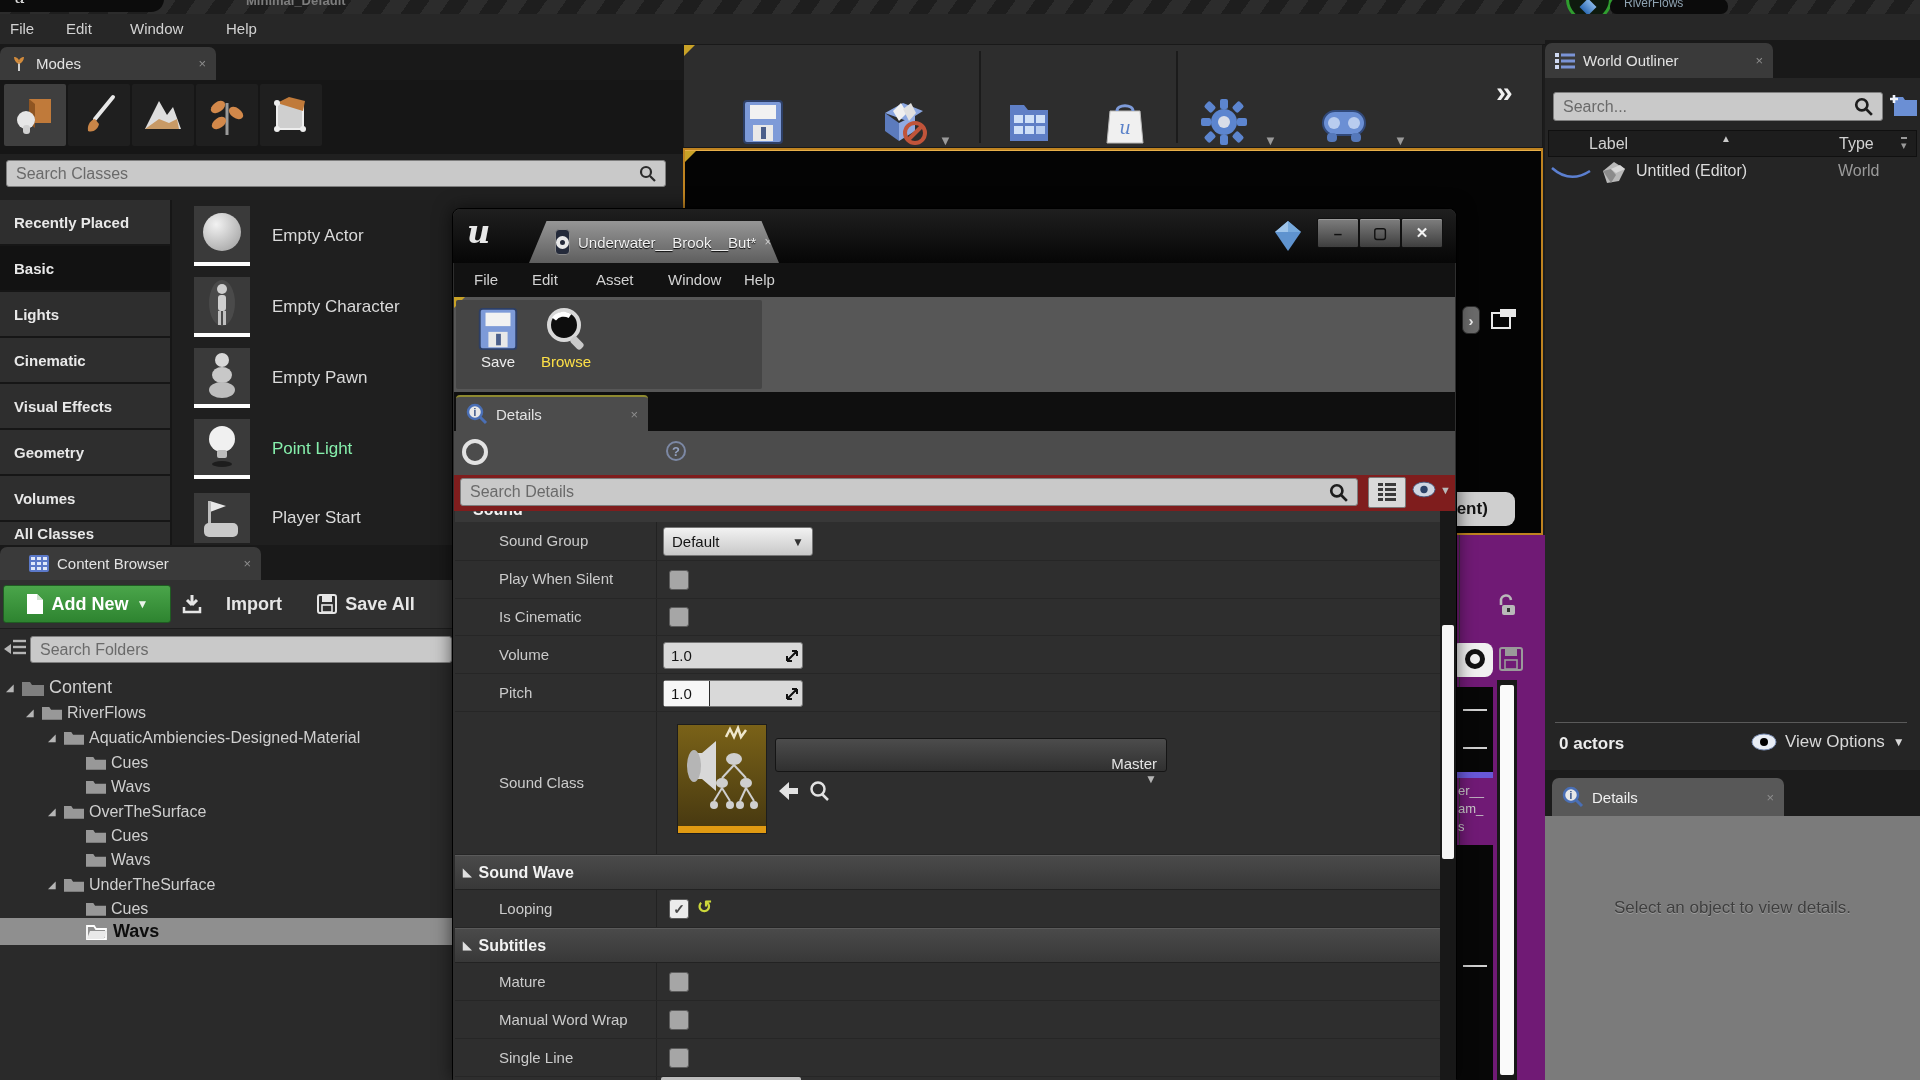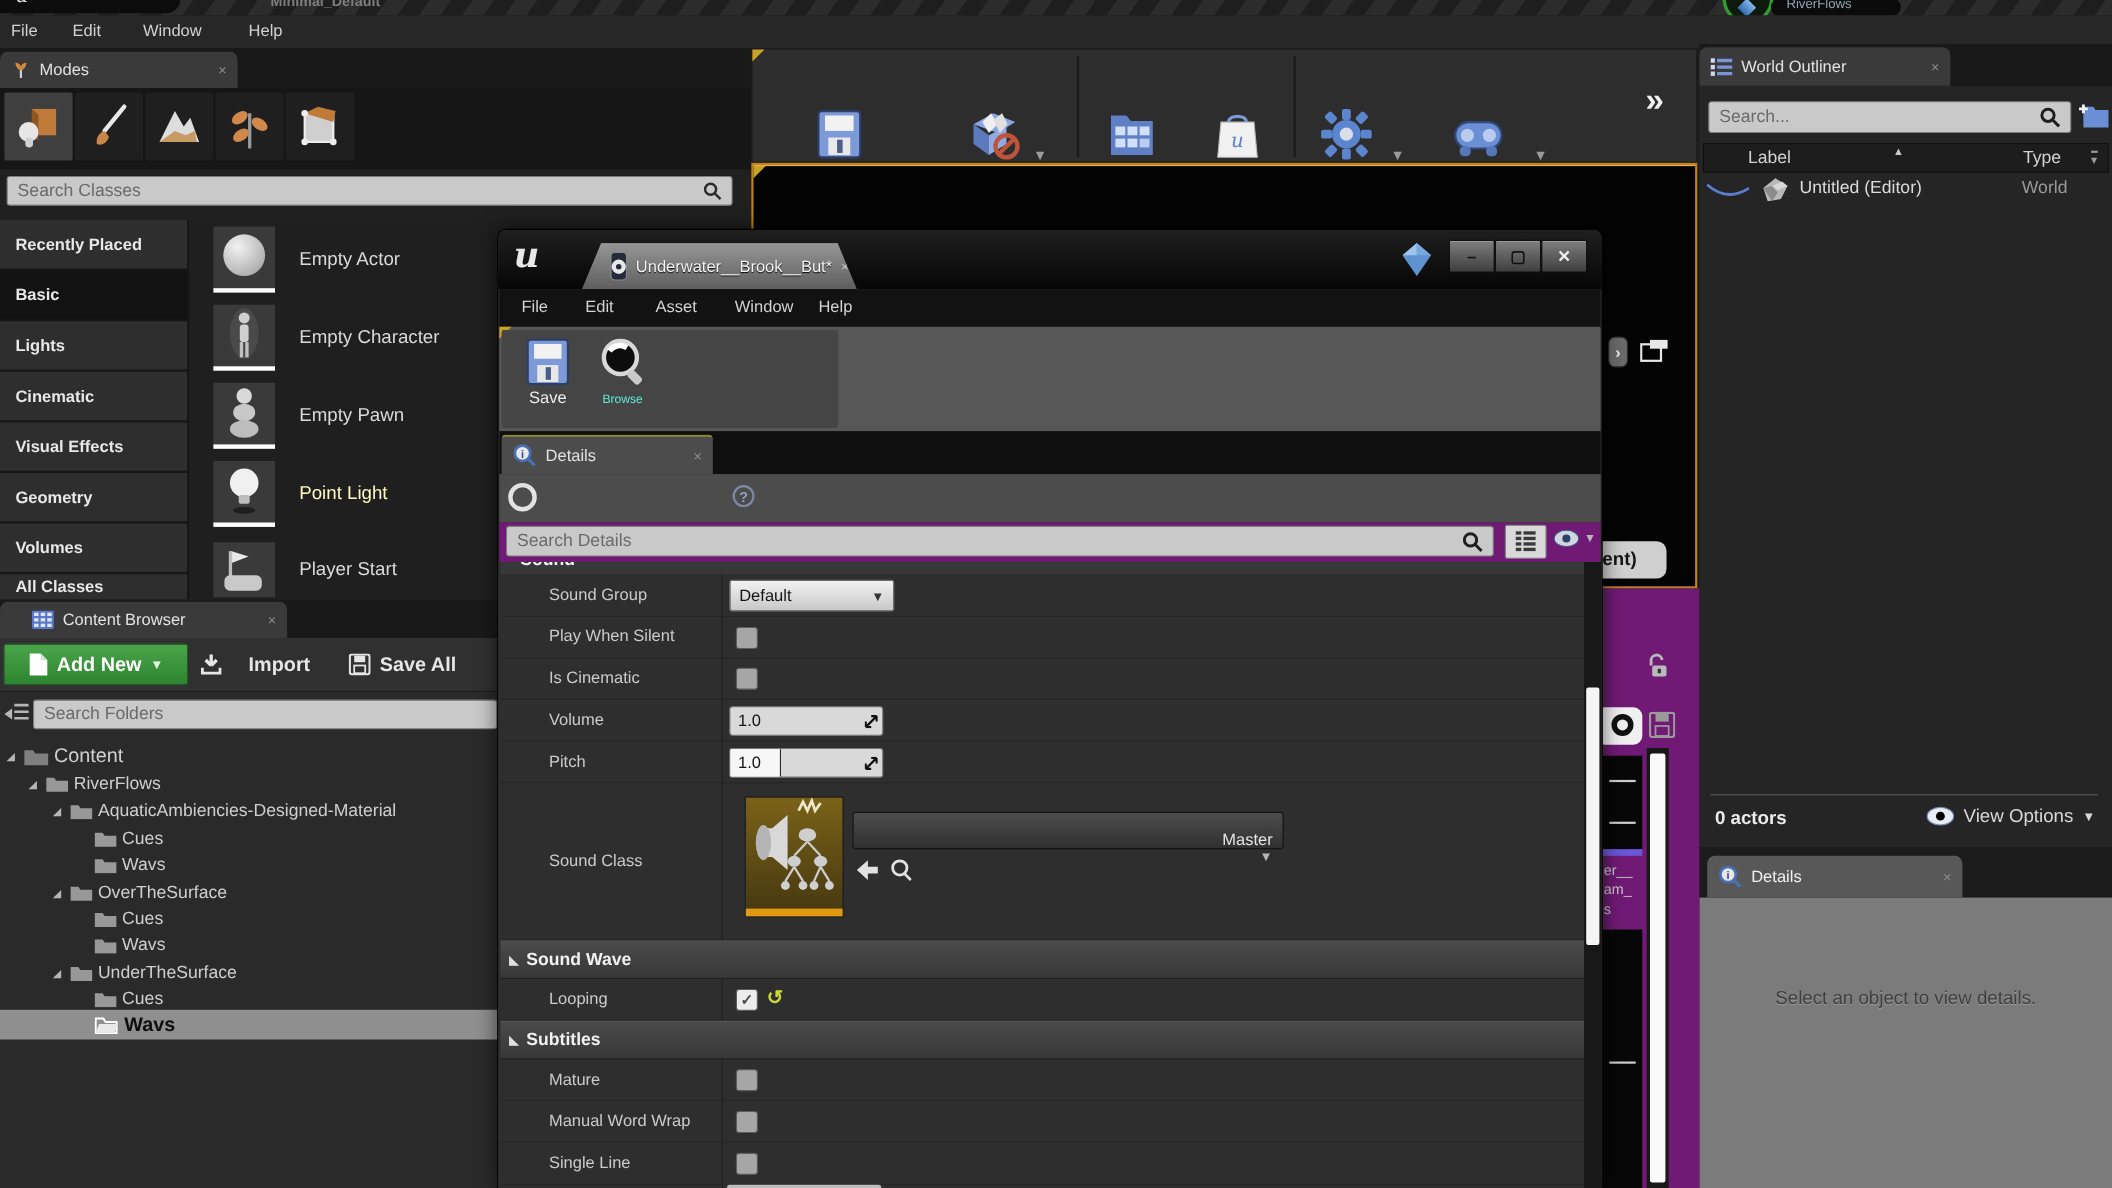--- a/index.html
+++ b/index.html
@@ -204,21 +204,21 @@
       </div>
 
       <div class="abs row" style="left:0;top:219px;width:283px;height:60px;">
         <div style="width:56px;height:56px;margin-left:22px;background:#3a3a3a;border-bottom:4px solid #fff;position:relative;">
           <svg width="56" height="52" viewBox="0 0 56 52">
               <circle cx="28" cy="20" r="13" fill="#f0f0f0"></circle>
               <rect x="23" y="31" width="10" height="8" rx="2" fill="#bdbdbd"></rect>
               <ellipse cx="28" cy="45" rx="10" ry="3" fill="#1d1d1d"></ellipse>
             </svg>
         </div>
-        <span style="margin-left:22px;color:#fef9c3;font-size:17px;">Point Light</span>
+        <span style="margin-left:22px;color:#86efac;font-size:17px;">Point Light</span>
       </div>
 
       <div class="abs row" style="left:0;top:290px;width:283px;height:55px;">
         <div style="width:56px;height:50px;margin-left:22px;background:#3a3a3a;position:relative;overflow:hidden;">
           <svg width="56" height="50" viewBox="0 0 56 50">
               <path d="M16 8l16 5-16 6z" fill="#e8e8e8"></path>
               <rect x="14" y="8" width="3" height="26" fill="#bdbdbd"></rect>
               <rect x="10" y="30" width="34" height="14" rx="5" fill="#c9c9c9"></rect>
             </svg>
         </div>
@@ -730,21 +730,21 @@
             <rect x="23" y="30" width="5" height="12" fill="#4a5e8a"></rect>
           </svg>
         <span style="color:#ececec;font-size:15px;">Save</span>
       </div>
       <div class="abs" style="left:80px;top:8px;width:64px;text-align:center;">
         <svg width="48" height="48" viewBox="0 0 48 48" style="margin:0 auto;">
             <circle cx="22" cy="20" r="15" fill="#0d0d0d" stroke="#d8d8d8" stroke-width="4"></circle>
             <path d="M12 14a12 12 0 0 1 16-3" stroke="#fff" stroke-width="5" fill="none"></path>
             <rect x="31" y="31" width="8" height="14" rx="3" transform="rotate(-45 35 38)" fill="#c9c9c9"></rect>
           </svg>
-        <span style="color:#5eead4;font-size:11px;">Browse</span>
+        <span style="color:#fde047;font-size:15px;">Browse</span>
       </div>
     </div>
 
     <div class="abs" style="left:1px;top:183px;width:1001px;height:39px;background:#0f0f0f;">
       <div class="ptab" style="left:2px;top:3px;width:192px;height:36px;background:#4c4c4c;border-top:2px solid #8f8a30;border-radius:4px 4px 0 0;box-sizing:border-box;">
         <span>
           <svg width="22" height="22" viewBox="0 0 22 22">
               <circle cx="9" cy="9" r="7" fill="#e8e8e8" stroke="#4a6fb5" stroke-width="2.5"></circle>
               <text x="9" y="13" text-anchor="middle" font-size="10" font-weight="bold" fill="#2d4a80">i</text>
               <line x1="14" y1="14" x2="20" y2="20" stroke="#4a6fb5" stroke-width="3"></line>
@@ -754,21 +754,21 @@
         <span class="tabx">×</span>
       </div>
     </div>
 
     <div class="abs" style="left:1px;top:222px;width:1001px;height:44px;background:#4c4c4c;">
       <span style="position:absolute;left:8px;top:8px;width:26px;height:26px;border:4px solid #e2e2e2;border-radius:50%;box-sizing:border-box;"></span>
       <span style="position:absolute;left:212px;top:10px;width:20px;height:20px;border:2px solid #7c88a4;border-radius:50%;box-sizing:border-box;
                    color:#93a1c0;font-size:13px;font-weight:bold;display:flex;align-items:center;justify-content:center;">?</span>
     </div>
 
-    <div class="abs" style="left:1px;top:266px;width:1001px;height:36px;background:#701a75;border-bottom:1px solid #2a2a2a;">
+    <div class="abs" style="left:1px;top:266px;width:1001px;height:36px;background:#7f1d1d;border-bottom:1px solid #2a2a2a;">
       <div class="inp" style="left:6px;top:3px;width:898px;height:28px;">
         <span>Search Details</span>
           <span class="sp"></span>
         <span>
             <svg width="19" height="19" viewBox="0 0 17 17">
               <circle cx="7" cy="7" r="5" fill="none" stroke="#1d1d1d" stroke-width="2.4"></circle>
               <line x1="11" y1="11" x2="16" y2="16" stroke="#1d1d1d" stroke-width="2.4"></line>
             </svg>
           </span>
       </div>

